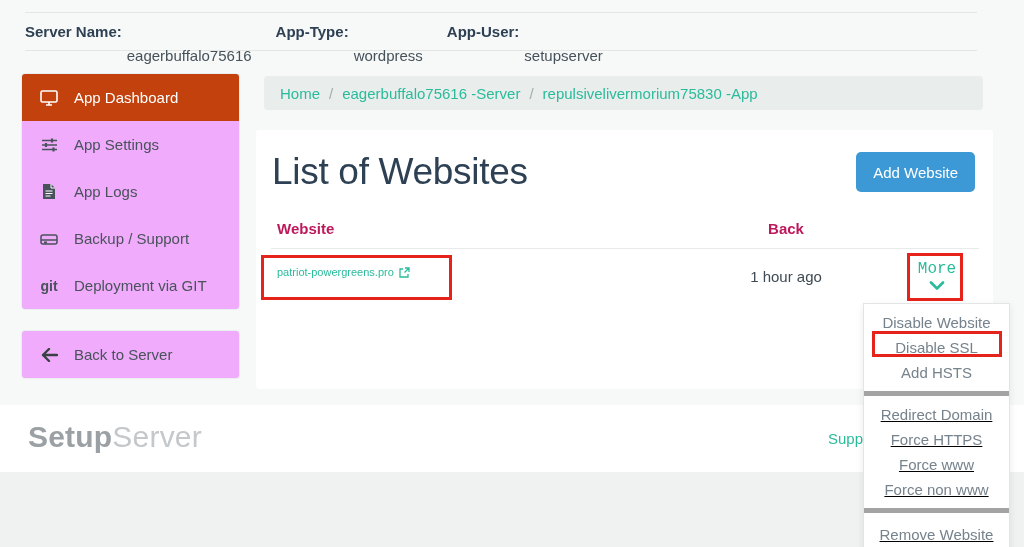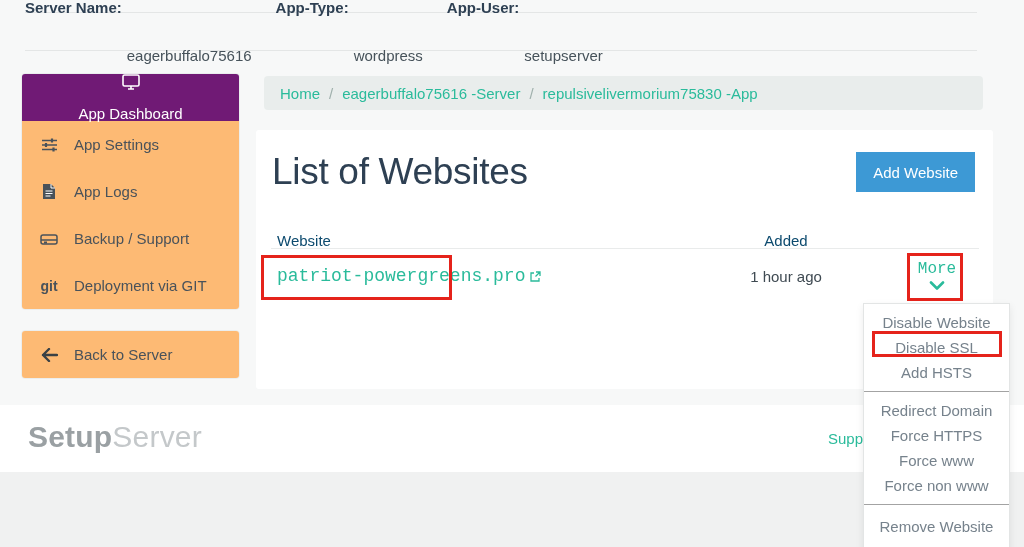--- a/index.html
+++ b/index.html
@@ -4,68 +4,68 @@
 <style>
   * { margin:0; padding:0; box-sizing:border-box; }
   html,body { width:1024px; height:547px; }
   body { font-family:"Liberation Sans", sans-serif; background:#f7f8f8; overflow:hidden; }
   #screen { position:relative; width:1024px; height:547px; background:#f7f8f8; }
 
   
   .topbar { position:absolute; left:25px; top:12px; width:952px; height:39px;
             border-top:1px solid #e4e6e6; border-bottom:1px solid #e4e6e6;
             display:flex; align-items:center; gap:24px; font-size:15px; }
-  .topbar .pair { display:flex; gap:5px; }
+  .topbar .pair { display:flex; gap:5px; align-items:center; }
   .topbar .lbl { font-weight:bold; color:#2e4053; }
   .topbar .val { color:#46525a;margin-top:48px; }
 
   
   .sidecard { position:absolute; left:21px; width:219px; background:#fff;
               border:1px solid #ebeeee; border-radius:4px; overflow:hidden; }
   .side-main { top:73px; }
   .side-back { top:330px; }
   .side-item { height:47px; display:flex; align-items:center; padding:0 17px; gap:15px;
-               font-size:15px; color:#49525a; cursor:pointer; background:#fdba74; }
+               font-size:15px; color:#49525a; cursor:pointer; background:#f0abfc; }
   .side-item .ic { width:20px; display:flex; justify-content:center; align-items:center; color:#49525a; }
-  .side-item.active { background:#701a75; color:#fff;flex-direction:column; }
+  .side-item.active { background:#c2410c; color:#fff; }
   .side-item.active .ic { color:#fff; }
   .git-txt { font-weight:bold; font-size:14px; color:#3c444b; }
 
   
   .breadcrumb { position:absolute; left:264px; top:76px; width:719px; height:33px;
                 background:#e9edec; border-radius:4px; display:flex; align-items:center;
                 padding:17px 16px; gap:9px; font-size:15px; }
   .breadcrumb a { color:#2abb9b; text-decoration:none; cursor:pointer; }
   .breadcrumb .sep { color:#9fb0ac; }
 
   
   .maincard { position:absolute; left:256px; top:130px; width:737px; height:259px;
               background:#fff; border-radius:3px; }
   .page-title { position:absolute; left:16px; top:21px; font-size:37px; font-weight:400;
                 color:#2e4053; letter-spacing:-0.3px; }
   .add-btn { position:absolute; right:18px; top:22px; height:40px; padding:0 17px;
-             background:#3d99d5; color:#fff; font-size:15px; border:none; border-radius:0;
+             background:#3d99d5; color:#fff; font-size:15px; border:none; border-radius:5px;
              cursor:pointer; font-family:inherit; }
-  .th { position:absolute; top:102px; font-size:15px; font-weight:normal; color:#0c4a6e; }
+  .th { position:absolute; top:90px; font-size:15px; font-weight:bold; color:#be185d; }
   .th-website { left:21px; }
   .th-added { left:470px; width:120px; text-align:center; }
   .t-divider { position:absolute; left:15px; right:14px; top:118px; border-top:1px solid #e9ebeb; }
-  .cell-website { position:absolute; left:21px; top:136px; font-size:18px; color:#2abb9b;
-                  display:flex; align-items:center; gap:5px; cursor:pointer; text-decoration:none;font-family:Liberation Mono, monospace; }
+  .cell-website { position:absolute; left:21px; top:136px; font-size:11px; color:#2abb9b;
+                  display:flex; align-items:center; gap:5px; cursor:pointer; text-decoration:none; }
   .cell-added { position:absolute; left:470px; top:138px; width:120px; text-align:center;
                 font-size:15px; color:#3f4a52; }
   .cell-more { position:absolute; left:646px; top:130px; width:70px; text-align:center; cursor:pointer; }
   .cell-more .more-lbl { font-size:16px; color:#2abb9b;font-family:Liberation Mono, monospace; }
   .cell-more .chev { margin-top:3px; }
 
   
   .dropdown { position:absolute; left:863px; top:303px; width:147px; background:#fff;
               border:1px solid #e3e5e5; box-shadow:0 3px 8px rgba(0,0,0,0.08); z-index:6; }
   .dd-group { padding:6px 0; }
-  .dd-group + .dd-group { border-top:1px solid #a3a3a3; }
+  .dd-group + .dd-group { border-top:5px solid #a3a3a3;text-decoration:underline; }
   .dd-group:last-child { padding-top:9px; padding-bottom:14px; }
   .dd-item { height:25px; line-height:25px; text-align:center; font-size:15px;
              color:#76828c; cursor:pointer; white-space:nowrap; }
 
   
   .footer { position:absolute; left:0; top:405px; width:1024px; height:67px; background:#fff; }
   .logo { position:absolute; left:28px; top:15px; font-size:30px; letter-spacing:0.2px; }
   .logo .bold { font-weight:bold; color:#9aa0a3; }
   .logo .light { font-weight:400; color:#c4c8ca; }
   .support { position:absolute; left:828px; top:25px; font-size:15px; color:#2abb9b;
@@ -162,21 +162,21 @@
     <a>eagerbuffalo75616 -Server</a>
     <span class="sep">/</span>
     <a>repulsivelivermorium75830 -App</a>
   </div>
 
   <div class="maincard">
     <div class="page-title">List of Websites</div>
     <button class="add-btn">Add Website</button>
 
     <div class="th th-website">Website</div>
-    <div class="th th-added">Added</div>
+    <div class="th th-added">Back</div>
     <div class="t-divider"></div>
 
     <a class="cell-website">
       <span>patriot-powergreens.pro</span>
       <span>
         <svg width="11" height="11" viewBox="0 0 11 11" fill="none" stroke="#2abb9b" stroke-width="1.3">
           <path d="M4 2H1v8h8V7"></path>
             <path d="M6 1h4v4M10 1 5.5 5.5"></path>
         </svg>
       </span>

